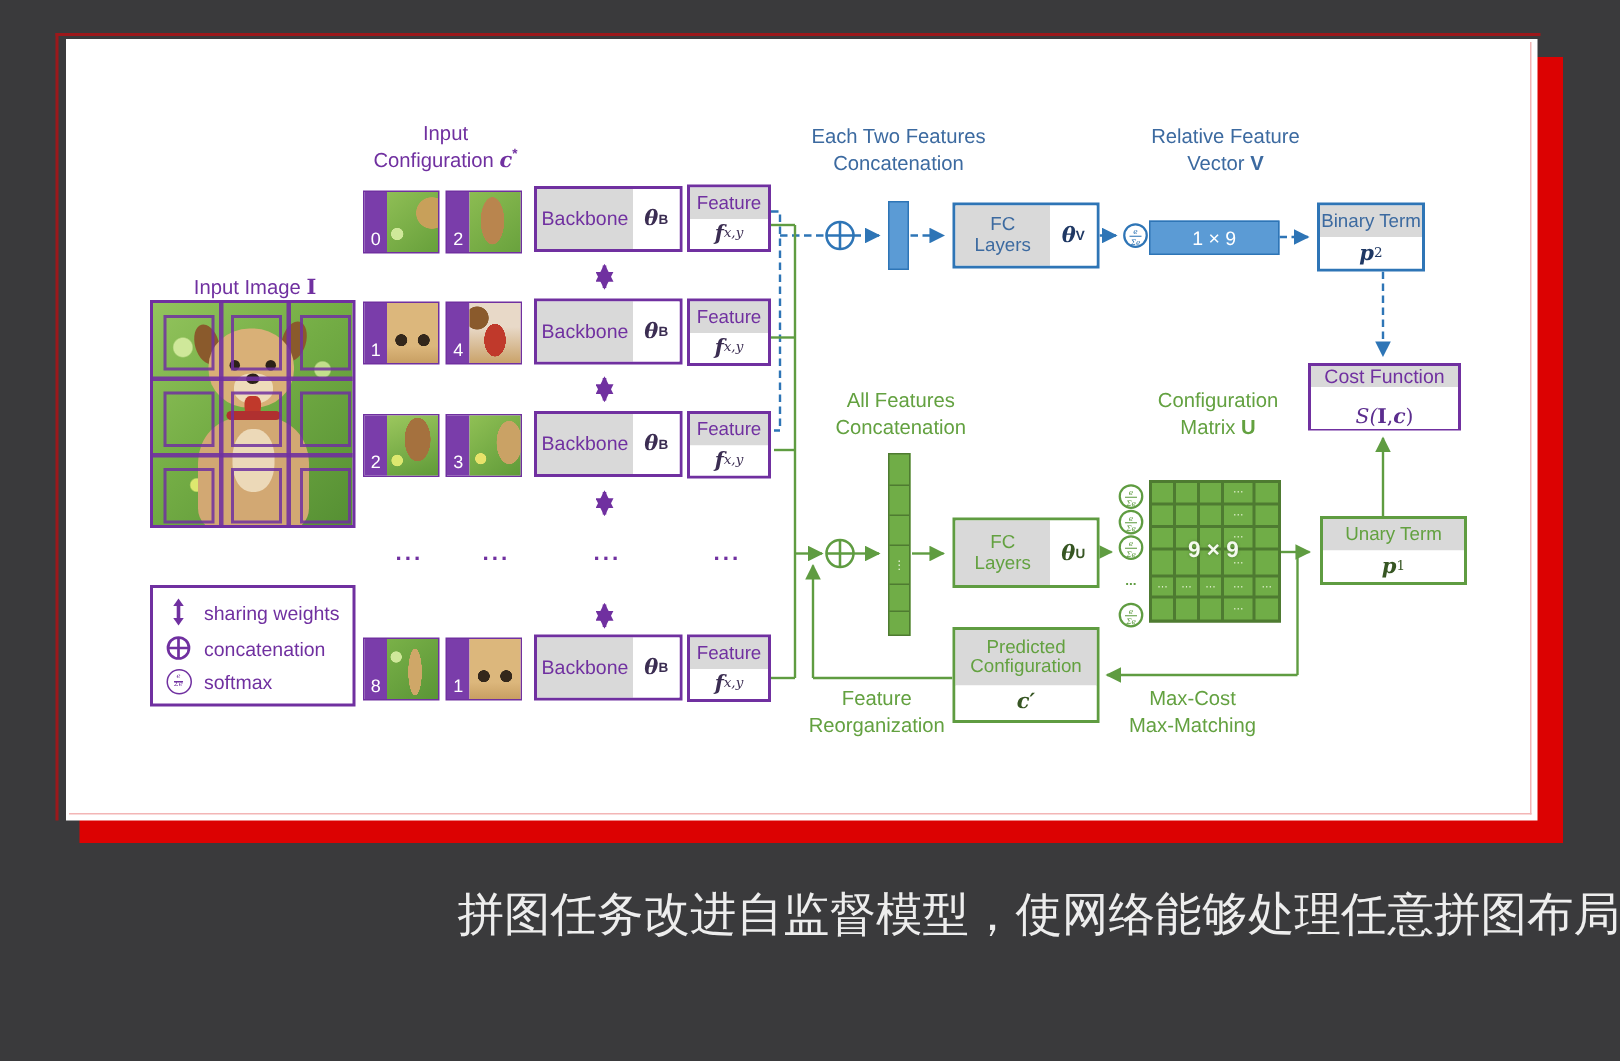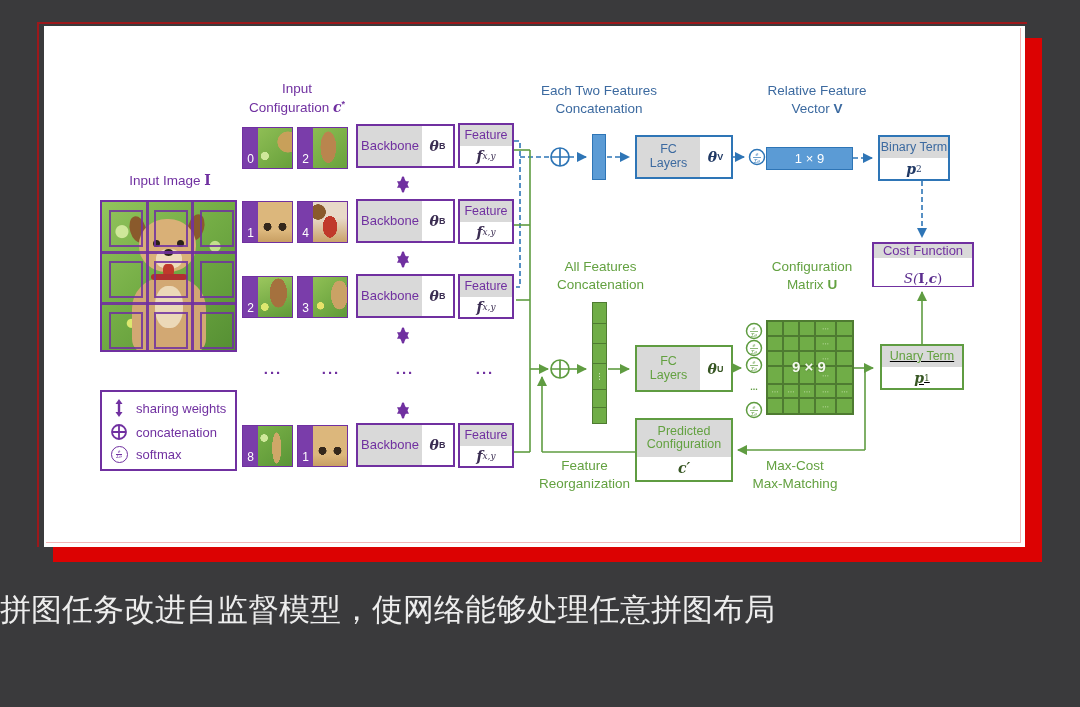--- a/index.html
+++ b/index.html
@@ -63,21 +63,21 @@
   .gbdots{color:#e8f3dc;font-size:8px;line-height:1;display:flex;align-items:center;justify-content:center;}
   .matrix{display:grid;background:#4e7b31;border:2px solid #4e7b31;gap:2px;grid-template-columns:14px 14px 14px 19px 15px;grid-template-rows:13px 13px 13px 16px 12px 14px;}
   .mcell{background:#70ad47;display:flex;align-items:center;justify-content:center;color:#ddeec9;font-size:7px;line-height:1;}
   .mtxt{position:absolute;color:#f4f9ee;font-size:15px;font-weight:bold;text-shadow:0 0 2px #4e7b31;}
   .boxfill{background:#5b9bd5;border:1.5px solid #2e75b6;color:#fff;display:flex;align-items:center;justify-content:center;font-size:13px;}
   
   .smc{border-radius:50%;background:#fff;display:flex;flex-direction:column;align-items:center;justify-content:center;line-height:1;}
   .smc .t{font-size:4.5px;font-family:"DejaVu Serif",serif;font-style:italic;}
   .smc .b{font-size:4.5px;font-family:"DejaVu Serif",serif;font-style:italic;border-top:.8px solid currentColor;}
   
-  .caption{left:0;top:588px;width:1080px;text-align:left;color:#ededed;font-family:"Liberation Serif","DejaVu Serif",serif;font-size:31px;line-height:44px;}
+  .caption{left:0;top:588px;width:1080px;text-align:right;color:#ededed;font-family:"Liberation Serif","DejaVu Serif",serif;font-size:31px;line-height:44px;}
 </style>
 </head>
 <body>
 
 <div class="stage">
 
   <div class="abs frame-outline"></div>
   <div class="abs frame-shadow"></div>
   <div class="abs canvas"></div>
   <div class="abs canvas-innerline"></div>
@@ -156,21 +156,21 @@
       <use href="#smg" transform="translate(0,79)"></use>
       <text x="754" y="390" text-anchor="middle" font-size="9" font-weight="bold" fill="#5f9c41">...</text>
     </g>
   </svg>
 
   <div class="abs heading hpurp" style="left:232px;top:80px;width:130px;">
     <span>Input</span><br>
     <span>Configuration </span><span class="mt" style="color:#7030a0;">c</span><sup class="msup" style="color:#7030a0;">*</sup>
   </div>
 
-  <div class="abs heading hpurp" style="left:110px;top:171px;width:120px;">
+  <div class="abs heading hpurp" style="left:110px;top:183px;width:120px;">
     <span>Input Image </span><span class="mt" style="color:#7030a0;font-style:normal;">I</span>
   </div>
 
   <div class="abs inimg" style="left:100px;top:200px;">
     <div class="dogpart" style="left:28px;top:14px;width:16px;height:27px;background:#8a5a2c;border-radius:50%;transform:rotate(-16deg);"></div>
     <div class="dogpart" style="left:86px;top:12px;width:16px;height:27px;background:#8a5a2c;border-radius:50%;transform:rotate(16deg);"></div>
     <div class="dogpart" style="left:37px;top:17px;width:57px;height:53px;background:#d9b077;border-radius:48%;"></div>
     <div class="dogpart" style="left:30px;top:76px;width:74px;height:76px;background:#d2a873;border-radius:40% 40% 20% 20%;"></div>
     <div class="dogpart" style="left:53px;top:84px;width:28px;height:42px;background:#ecd9b8;border-radius:45%;"></div>
     <div class="dogpart" style="left:51px;top:38px;width:7px;height:7px;background:#2b2118;border-radius:50%;"></div>
@@ -402,21 +402,21 @@
       <div class="mcell">⋯</div>
       <div class="mcell">⋯</div>
     <div class="mcell"></div>
       <div class="mcell"></div>
       <div class="mcell"></div>
       <div class="mcell">⋯</div>
       <div class="mcell"></div>
   </div>
   <div class="abs mtxt" style="left:792px;top:358px;">9 × 9</div>
 
-  <div class="abs vbox greenb" style="left:880px;top:344px;width:84px;height:46px;text-decoration:underline;">
+  <div class="abs vbox greenb" style="left:880px;top:344px;width:98px;height:46px;">
     <div class="hd glbl">Unary Term</div>
     <div class="bd dgreen">
         <span class="mt" style="color:#375623;">p</span>
         <sub class="msub" style="font-style:normal;color:#375623;">1</sub>
       </div>
   </div>
 
   <div class="abs vbox purple" style="left:872px;top:242px;width:102px;height:45px;gap:12px;">
     <div class="hd plbl">Cost Function</div>
     <div class="bd dpurp" style="font-family:'DejaVu Serif',serif;font-size:13.5px;">

